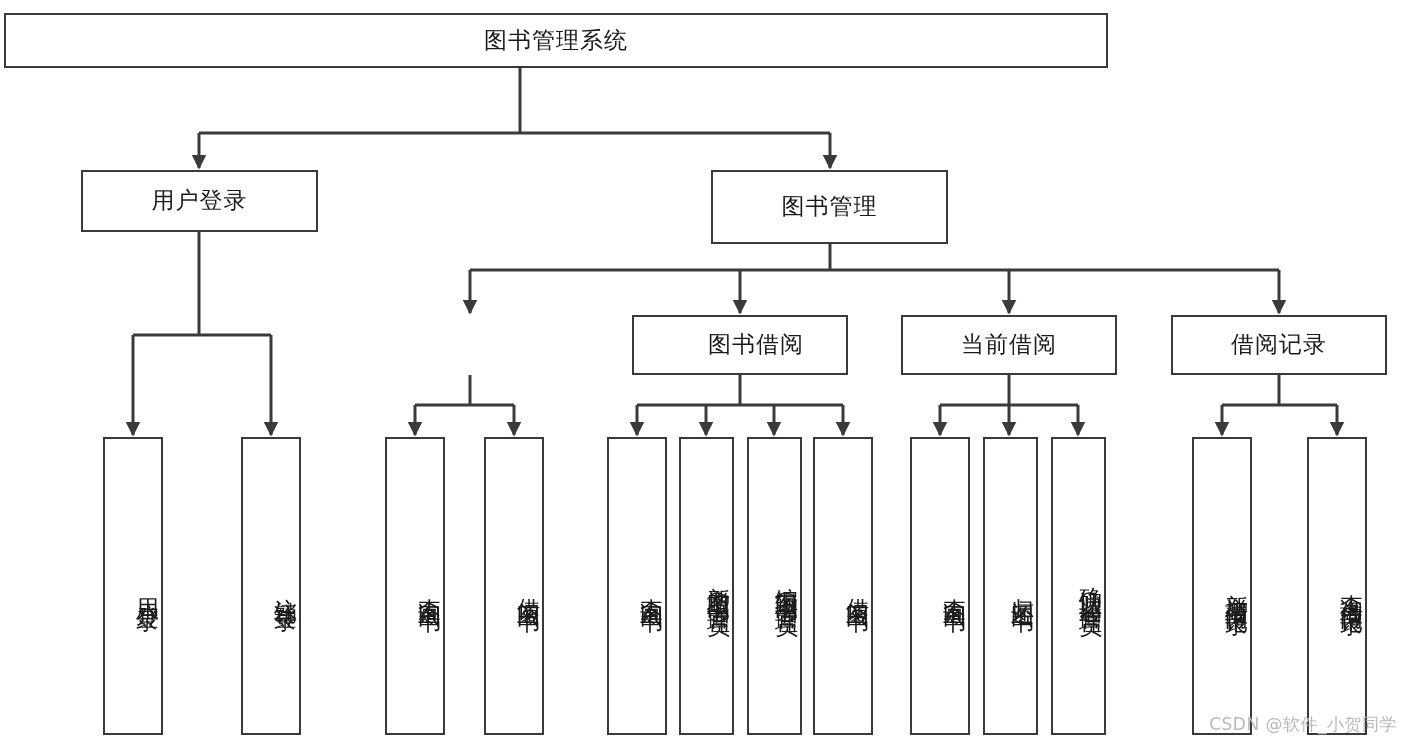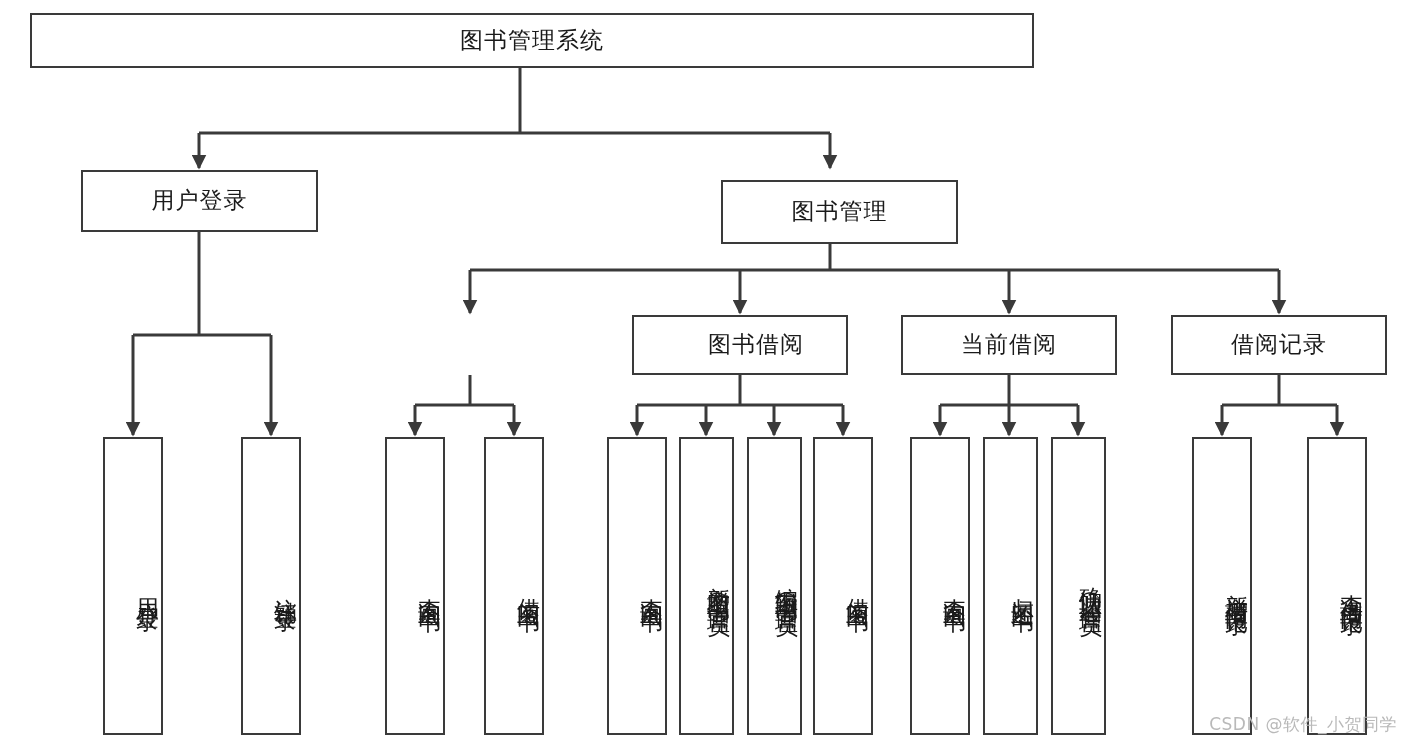--- a/index.html
+++ b/index.html
@@ -119,25 +119,25 @@
       <path d="M 1009 405 L 1009 435" marker-end="url(#arrow)"></path>
       <path d="M 1078 405 L 1078 435" marker-end="url(#arrow)"></path>
 
       <path d="M 1279 375 L 1279 405"></path>
       <path d="M 1222 405 L 1337 405"></path>
       <path d="M 1222 405 L 1222 435" marker-end="url(#arrow)"></path>
       <path d="M 1337 405 L 1337 435" marker-end="url(#arrow)"></path>
     </g>
   </svg>
 
-  <div class="node node-h node-root" style="left:30px; top:13px; width:1004px; height:55px;">图书管理系统</div>
+  <div class="node node-h node-root" style="left:4px; top:13px; width:1104px; height:55px;">图书管理系统</div>
 
   <div class="node node-h" style="left:81px; top:170px; width:237px; height:62px;">用户登录</div>
 
-  <div class="node node-h" style="left:711px; top:180px; width:237px; height:64px;margin-left:10px;">图书管理</div>
+  <div class="node node-h" style="left:711px; top:170px; width:237px; height:74px;">图书管理</div>
 
 
   <div class="node node-h" style="left:632px; top:315px; width:216px; height:60px;padding-left:32px;">图书借阅</div>
 
   <div class="node node-h" style="left:1171px; top:315px; width:216px; height:60px;">借阅记录</div>
 
   <div class="node node-h" style="left:901px; top:315px; width:216px; height:60px;">当前借阅</div>
 
   <div class="node node-v" style="left:103px; top:437px; width:60px; height:298px;">用户登录</div>
 

